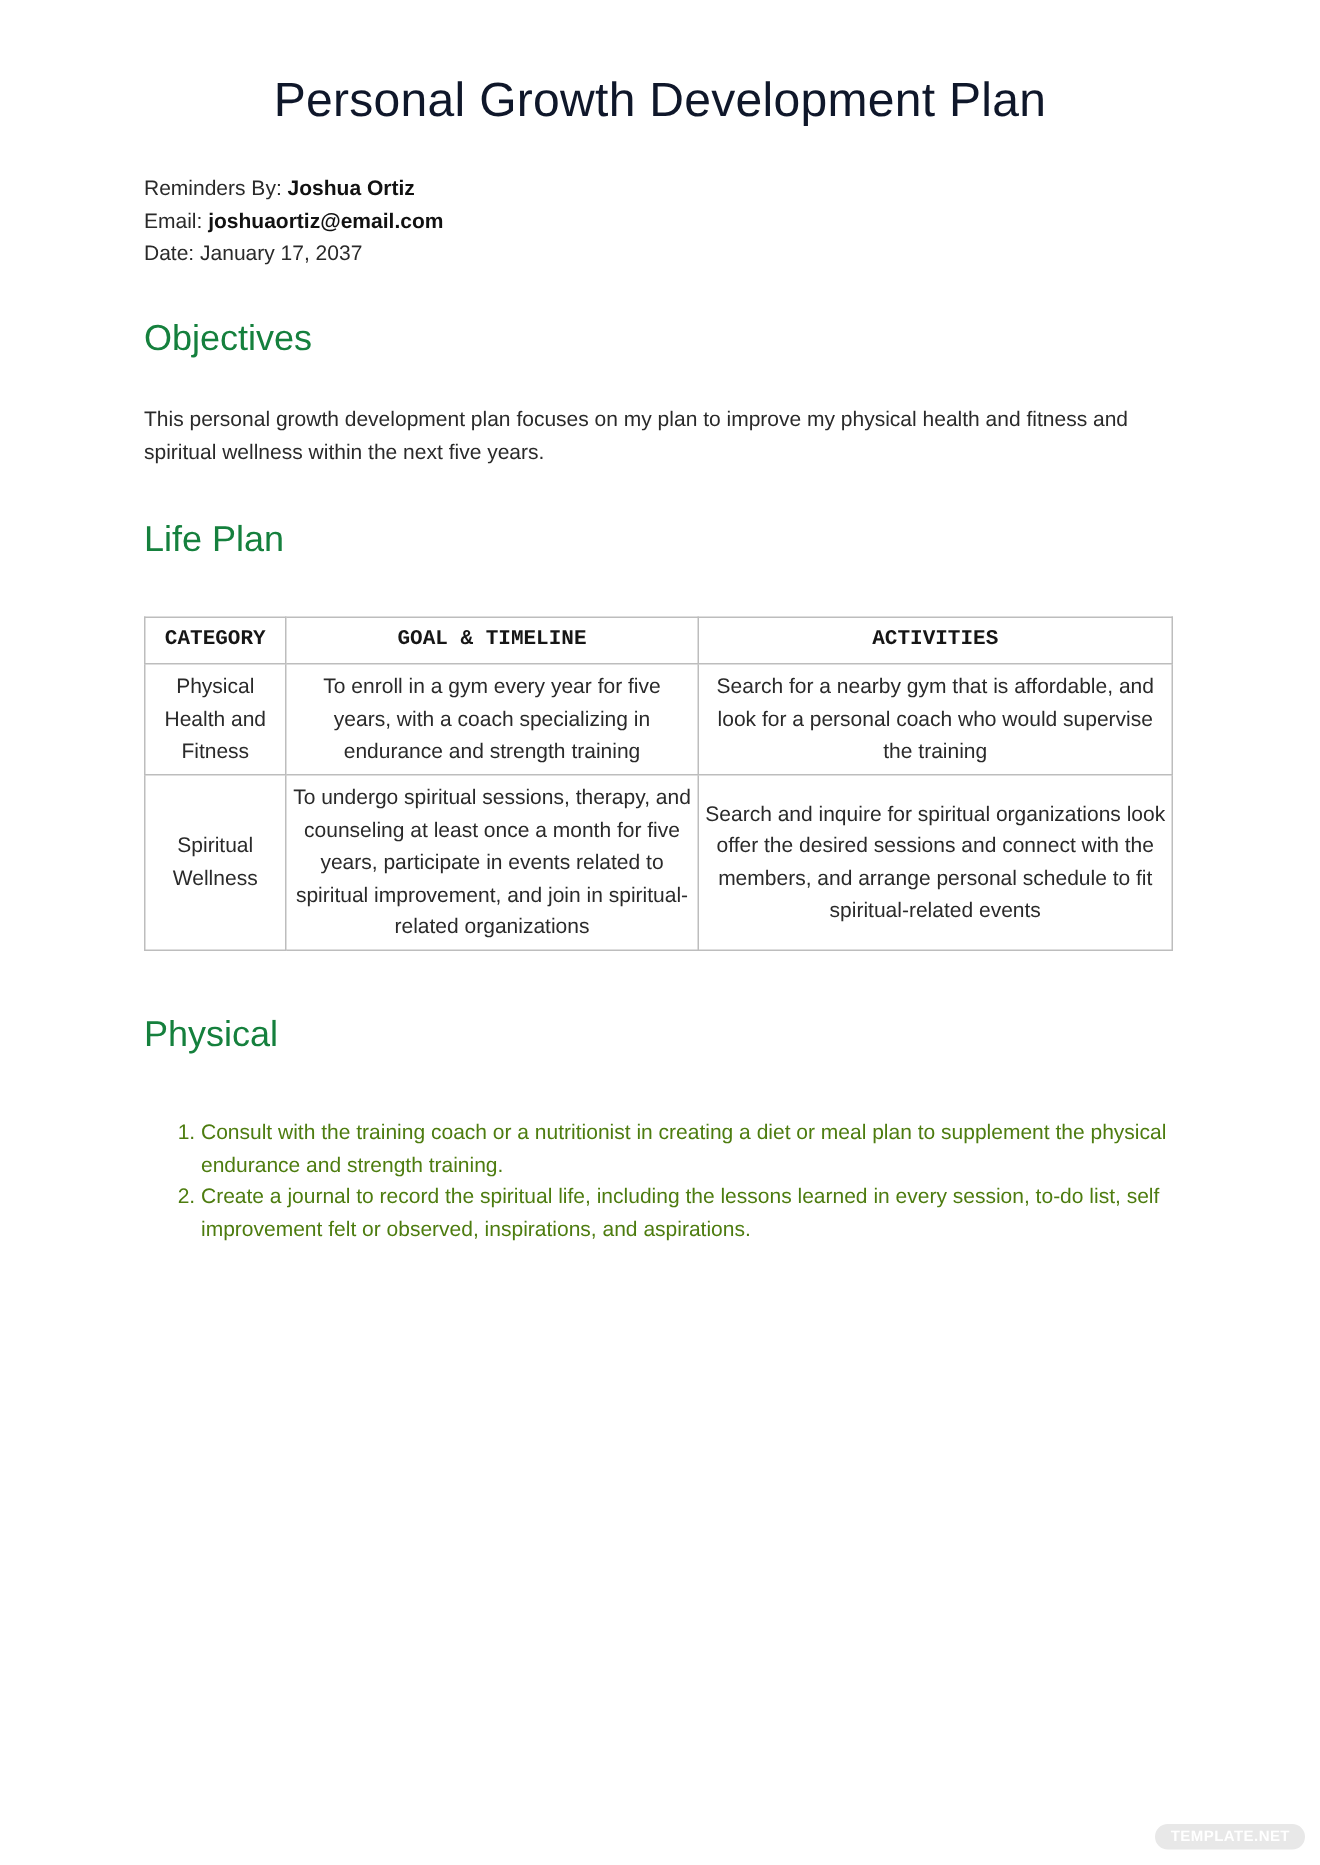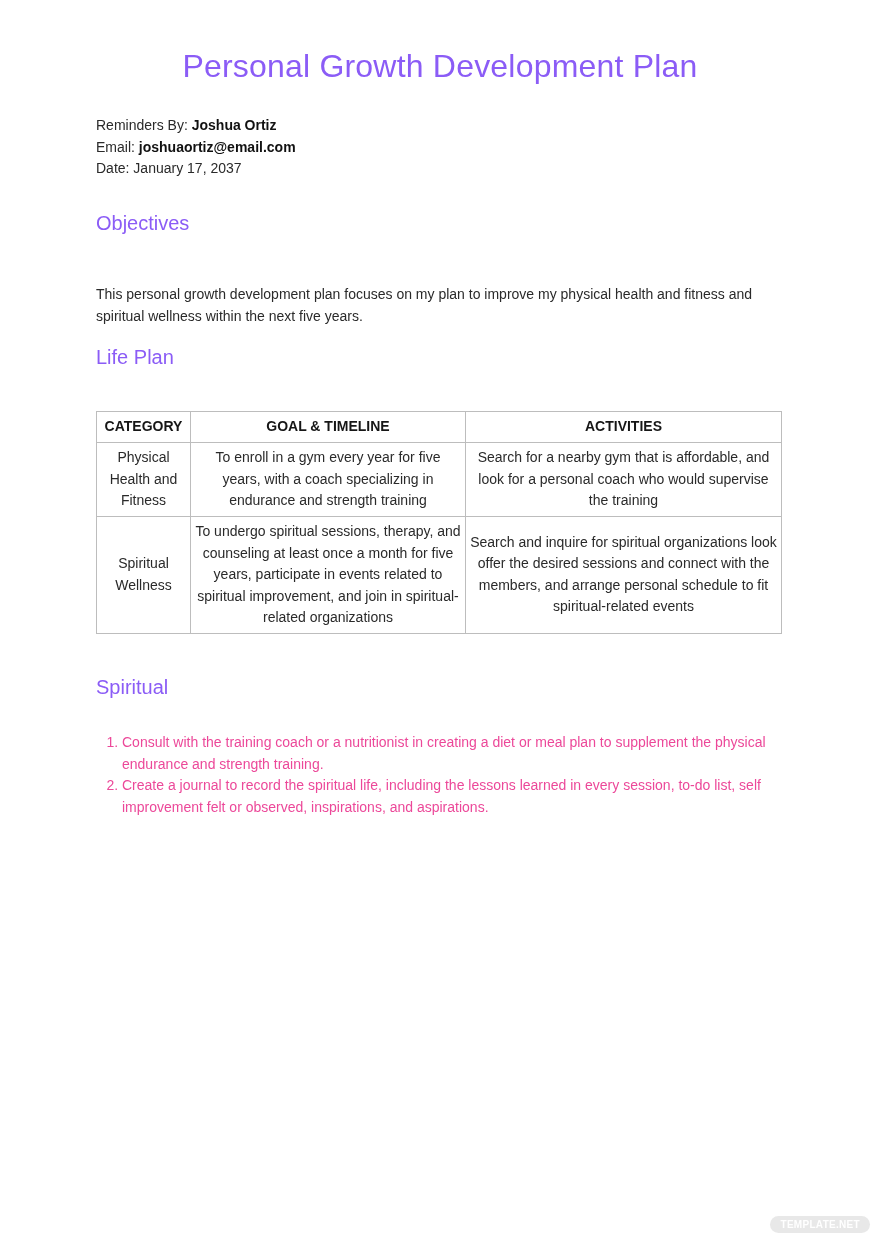--- a/index.html
+++ b/index.html
@@ -2,37 +2,37 @@
 <html><head>
   <meta charset="utf-8">
   <style>
     html, body { margin: 0; padding: 0; background: #ffffff; }
     body {
       width: 880px; height: 1243px; position: relative; overflow: hidden;
       font-family: "Liberation Sans", "DejaVu Sans", sans-serif; color: #1f1f1f;
     }
     .page-title {
       position: absolute; top: 48px; left: 0; width: 880px; text-align: center;
-      font-size: 32px; font-weight: 400; color: #8b5cf6; letter-spacing: 0.2px;
+      font-size: 32px; font-weight: 400; color: #0f172a; letter-spacing: 0.2px;
     }
     .meta { position: absolute; left: 96px; top: 115px; font-size: 14px; line-height: 21.5px; color: #2a2a2a; }
     .meta .val { color: #111; font-weight: 700; }
-    .h2 { position: absolute; left: 96px; font-size: 20px; font-weight: 500; color: #8b5cf6; }
+    .h2 { position: absolute; left: 96px; font-size: 24px; font-weight: 500; color: #15803d; }
     .para { position: absolute; left: 96px; width: 690px; font-size: 14px; line-height: 21.5px; color: #2a2a2a; }
     table.plan {
       position: absolute; left: 96px; top: 411px; width: 686px; border-collapse: collapse;
       font-size: 14px; line-height: 21.5px; color: #2a2a2a;
     }
     table.plan th, table.plan td { border: 1px solid #bdbdbd; text-align: center; vertical-align: middle; padding: 0 4px; }
-    table.plan th { height: 30px; font-weight: 600; color: #161616; font-size: 14px; }
+    table.plan th { height: 30px; font-weight: 600; color: #161616; font-size: 14px; font-family: Liberation Mono, monospace; }
     table.plan td { padding-top: 4px; padding-bottom: 4px; }
     .c1 { width: 85px; } .c2 { width: 266px; margin-top: 48px; } .c3 { width: 307px; }
     ol.reminders {
-      position: absolute; left: 96px; top: 732px; width: 690px; margin: 0; padding-left: 26px;
-      font-size: 14px; line-height: 21.5px; color: #ec4899;
+      position: absolute; left: 96px; top: 732px; width: 690px; margin: 12px; padding-left: 26px;
+      font-size: 14px; line-height: 21.5px; color: #4d7c0f;
     }
     .badge {
       position: absolute; right: 10px; bottom: 10px; background: #e8e8e8; color: #ffffff;
       font-size: 10px; font-weight: 700; padding: 3px 10px; border-radius: 10px; letter-spacing: 0.3px;
     }
   </style>
 </head>
 <body>
 
 <div class="page-title">Personal Growth Development Plan</div>
@@ -46,21 +46,21 @@
     <span>Email:</span>
     <span class="val">joshuaortiz@email.com</span>
   </div>
   <div>
     <span>Date:</span>
     <span>January 17, 2037</span>
   </div>
 </div>
 
 <div class="h2" style="top:212px;">Objectives</div>
-<div class="para" style="top:269px;margin-top:15px;">This personal growth development plan focuses on my plan to improve my physical health and fitness and spiritual wellness within the next five years.</div>
+<div class="para" style="top:269px;">This personal growth development plan focuses on my plan to improve my physical health and fitness and spiritual wellness within the next five years.</div>
 
 <div class="h2" style="top:346px;">Life Plan</div>
 
 <table class="plan">
   <thead>
     <tr>
       <th class="c1">CATEGORY</th>
       <th class="c2">GOAL &amp; TIMELINE</th>
       <th class="c3">ACTIVITIES</th>
     </tr>
@@ -72,20 +72,20 @@
       <td>Search for a nearby gym that is affordable, and look for a personal coach who would supervise the training</td>
     </tr>
     <tr style="height:116px;">
       <td>Spiritual Wellness</td>
       <td>To undergo spiritual sessions, therapy, and counseling at least once a month for five years, participate in events related to spiritual improvement, and join in spiritual-related organizations</td>
       <td>Search and inquire for spiritual organizations look offer the desired sessions and connect with the members, and arrange personal schedule to fit spiritual-related events</td>
     </tr>
   </tbody>
 </table>
 
-<div class="h2" style="top:676px;">Spiritual</div>
+<div class="h2" style="top:676px;">Physical</div>
 
 <ol class="reminders">
   <li>Consult with the training coach or a nutritionist in creating a diet or meal plan to supplement the physical endurance and strength training.</li>
   <li>Create a journal to record the spiritual life, including the lessons learned in every session, to-do list, self improvement felt or observed, inspirations, and aspirations.</li>
 </ol>
 
 <div class="badge">TEMPLATE.NET</div>
 
 </body></html>

